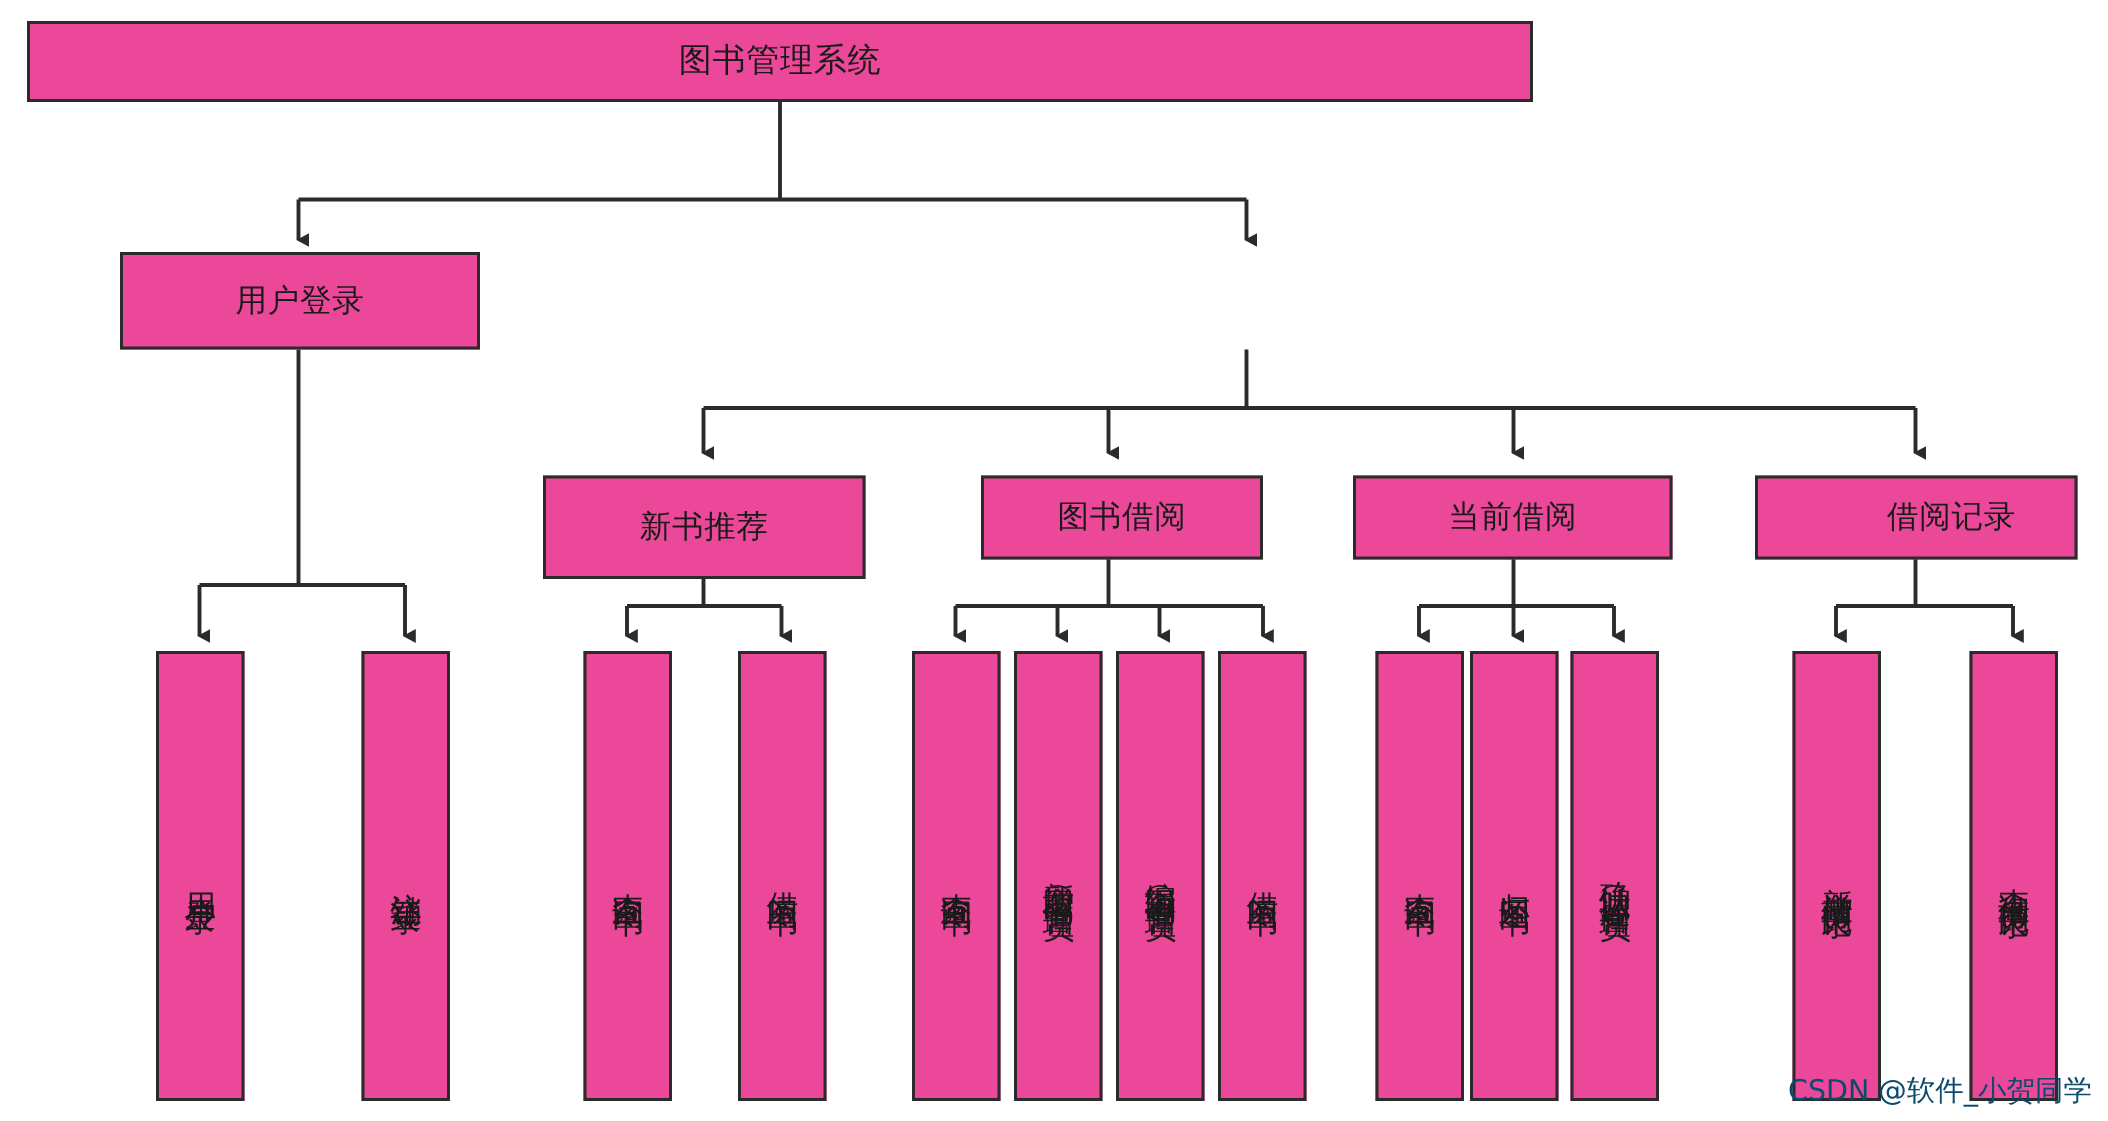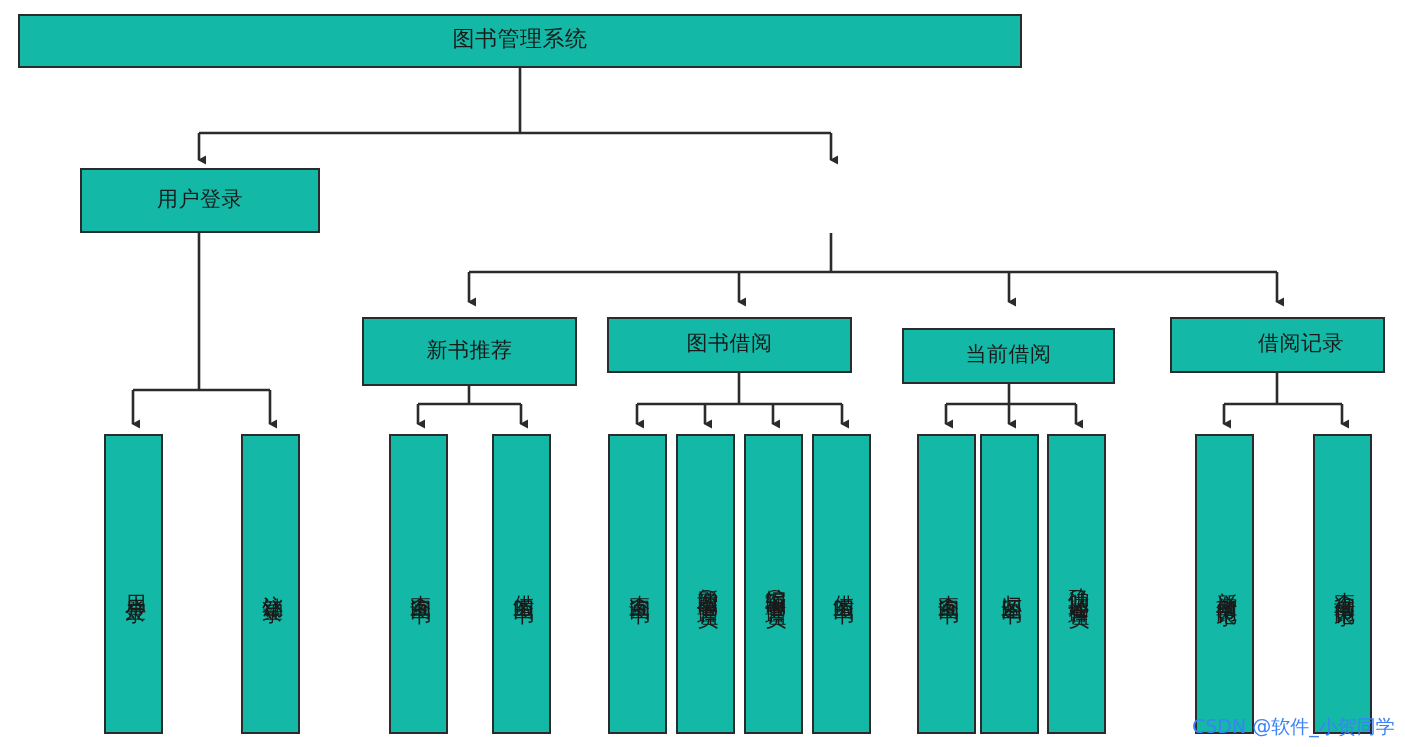--- a/index.html
+++ b/index.html
@@ -20,27 +20,26 @@
     position: absolute;
     left: 0;
     top: 0;
     width: 1405px;
     height: 747px;
     pointer-events: none;
   }
   .node {
     position: absolute;
     box-sizing: border-box;
-    background: #14b8a6;
+    background: #ec4899;
     border: 2px solid #2b2b2b;
     display: flex;
     align-items: center;
     justify-content: center;
     z-index: 2;
-    font-family: Liberation Mono, monospace;
   }
   .node-label {
     color: #1a1a1a;
     letter-spacing: 0.5px;
     white-space: nowrap;
     text-align: center;
   }
   .node.horizontal .node-label {
     font-size: 21px;
     line-height: 1.2;
@@ -54,21 +53,21 @@
   }
   .node.vertical .node-label {
     writing-mode: vertical-rl;
     text-orientation: upright;
     font-size: 21px;
     line-height: 1.45;
     letter-spacing: 3px;
   }
   #watermark {
     position: absolute;
-    color: #3b82f6;
+    color: #0c4a6e;
     font-size: 19px;
     white-space: nowrap;
     z-index: 5;
     pointer-events: none;
     font-family: "DejaVu Sans", "Liberation Sans", sans-serif;
   }
 </style>
 </head>
 <body>
 
@@ -128,24 +127,24 @@
     <span class="node-label">图书管理系统</span>
   </div>
 
   <div class="node horizontal" style="left:80px; top:168px; width:240px; height:65px;">
     <span class="node-label">用户登录</span>
   </div>
 
   <div class="node horizontal" style="left:362px; top:317px; width:215px; height:69px;">
     <span class="node-label">新书推荐</span>
   </div>
-  <div class="node horizontal" style="left:607px; top:317px; width:245px; height:56px;align-items:center;">
+  <div class="node horizontal" style="left:654px; top:317px; width:188px; height:56px;align-items:center;">
     <span class="node-label">图书借阅</span>
   </div>
-  <div class="node horizontal" style="left:902px; top:328px; width:213px; height:56px;">
+  <div class="node horizontal" style="left:902px; top:317px; width:213px; height:56px;">
     <span class="node-label">当前借阅</span>
   </div>
   <div class="node horizontal" style="left:1170px; top:317px; width:215px; height:56px;padding-left:47px;">
     <span class="node-label">借阅记录</span>
   </div>
 
   <div class="node vertical" style="left:104px; top:434px; width:59px; height:300px;">
     <span class="node-label">用户登录</span>
   </div>
   <div class="node vertical" style="left:241px; top:434px; width:59px; height:300px;">

